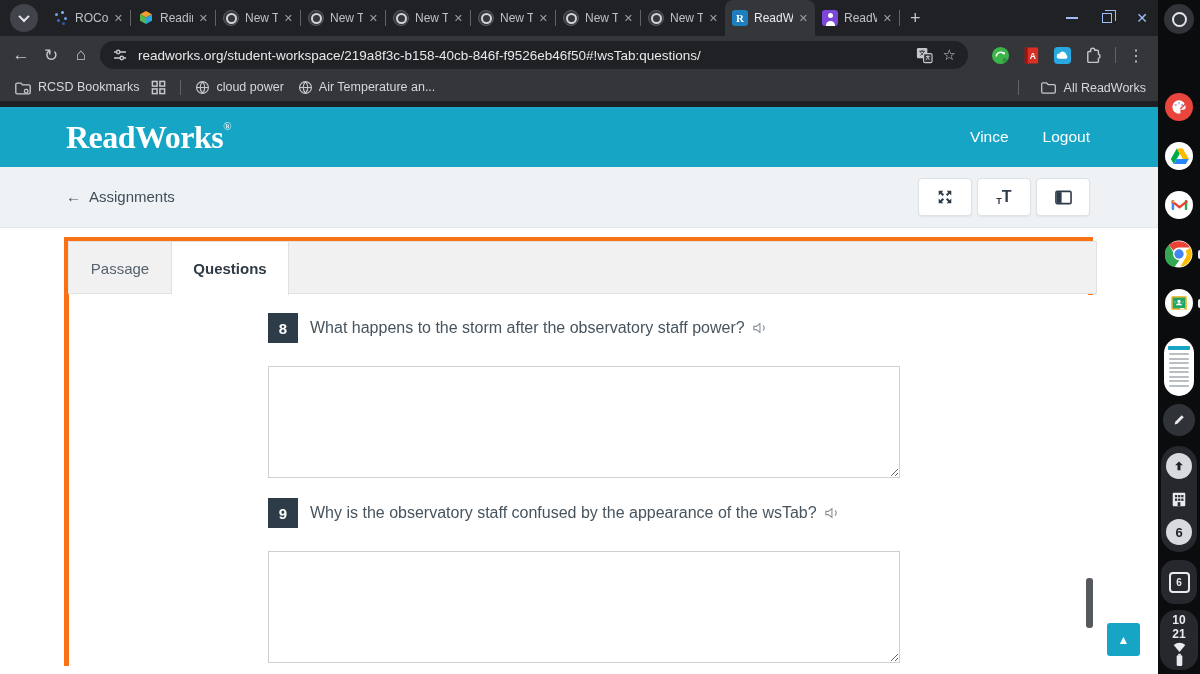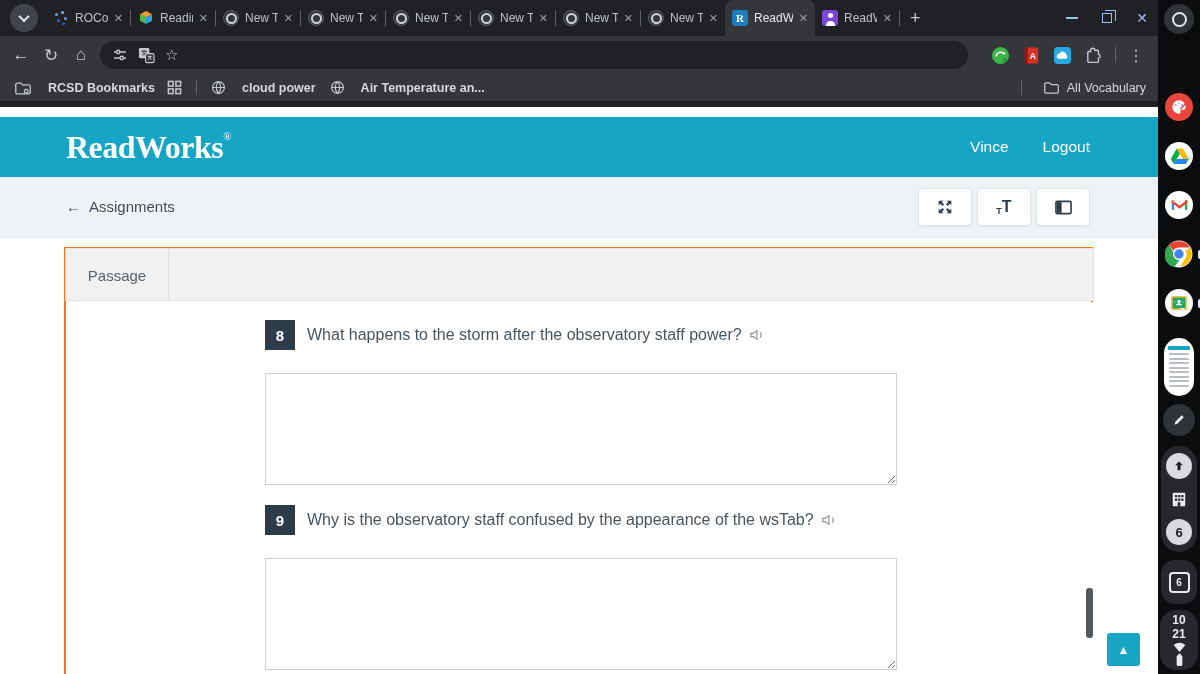--- a/index.html
+++ b/index.html
@@ -40,42 +40,42 @@
   .navic { color:#c3c7cc; font-size:17px; width:30px; text-align:center; flex:none; }
   .omnibox { position:absolute; left:100px; top:5px; width:868px; height:28px; background:#202124; border-radius:14px; display:flex; align-items:center; padding:0 12px; gap:10px; }
   .urltext { flex:1; font-size:13.5px; color:#e6e8ea; white-space:nowrap; overflow:hidden; }
   .extrow { position:absolute; right:0; top:0; height:38px; display:flex; align-items:center; gap:12px; padding-right:14px; }
   .exticon { width:19px; height:19px; flex:none; }
   .toolsep { width:1px; height:16px; background:#5f6368; }
   .dots { color:#c3c7cc; font-size:16px; letter-spacing:0; }
 
   
   .bookbar { position:absolute; left:0; top:74px; width:1158px; height:27px; background:#35363a; display:flex; align-items:center; font-size:12.5px; color:#d4d7db; }
-  .bm { display:flex; align-items:center; gap:16px; margin-left:14px;font-weight:bold; }
+  .bm { display:flex; gap:6px; margin-left:14px; }
   .bmsep { width:1px; height:15px; background:#5f6368; margin-left:14px; }
   .allbm { position:absolute; right:12px; display:flex; align-items:center; gap:7px; }
   .allbm .bmsep2 { width:1px; height:15px; background:#5f6368; margin-right:14px; }
   .darkstrip { position:absolute; left:0; top:101px; width:1158px; height:6px; background:#1e1f22; }
 
   
-  .webview { position:absolute; left:0; top:107px; width:1158px; height:531px; background:#fff;margin-top:10px; }
+  .webview { position:absolute; left:0; top:107px; width:1158px; height:531px; background:#fff; }
   .sitehead { position:absolute; left:0; top:0; width:1158px; height:60px; background:#17a5c6; }
   .brand { position:absolute; left:66px; top:12px; color:#fff; font-family:"Liberation Serif",serif; font-weight:bold; font-size:32px; letter-spacing:-0.5px; }
   .brand sup { font-size:11px; font-weight:normal; vertical-align:18px; }
   .headnav { position:absolute; right:68px; top:0; height:60px; display:flex; align-items:center; gap:34px; }
   .headnav span { color:#fff; font-size:15.5px; }
 
   .assignbar { position:absolute; left:0; top:60px; width:1158px; height:61px; background:#eef2f4; border-bottom:1px solid #e2e7ea; }
   .backlink { position:absolute; left:66px; top:21px; font-size:15px; color:#414e59; display:flex; gap:8px; }
   .viewbtns { position:absolute; right:68px; top:11px; display:flex; gap:5px; }
   .vbtn { width:54px; height:38px; background:#fff; border:1px solid #dde2e5; border-radius:4px; box-shadow:0 1px 2px rgba(0,0,0,.06); display:flex; align-items:center; justify-content:center; color:#2e3c49; }
   .tt-small { font-size:9px; font-weight:bold; align-self:flex-end; margin-bottom:9px; }
   .tt-big { font-size:16px; font-weight:bold; }
 
-  .doccontainer { position:absolute; left:64px; top:130px; width:1029px; height:429px; border:2px solid #f97316; background:#fff; }
+  .doccontainer { position:absolute; left:64px; top:130px; width:1029px; height:429px; border:5px solid #f97316; background:#fff; }
   .doctabs { position:absolute; left:-1px; top:-1px; width:1029px; height:53px; background:#f1f1f2; border:1px solid #e2e2e2; display:flex; }
   .dtab { height:52px; display:flex; align-items:center; justify-content:center; font-size:15px; color:#57636d; border-right:1px solid #e0e0e0; }
   .dtab.t0 { width:103px; }
   .dtab.t1 { width:180px; }
   .dtab.t2 { width:117px; background:#fff; height:53px; font-weight:bold; color:#2f3a44; }
   .qarea { position:absolute; left:0; top:53px; width:1027px; height:375px; background:#fff; }
   .qrow { position:absolute; left:199px; display:flex; align-items:center; gap:12px; }
   .qbadge { width:30px; height:30px; background:#2e3c49; color:#fff; font-size:15px; font-weight:bold; display:flex; align-items:center; justify-content:center; flex:none; }
   .qtext { font-size:16px; color:#47545e; display:flex; align-items:center; gap:7px; }
   .answer { position:absolute; left:199px; width:632px; height:112px; border:1px solid #cfcfcf; resize:both; font-size:14px; padding:6px; font-family:"Liberation Sans",sans-serif; color:#333; outline:none; }
@@ -212,20 +212,21 @@
     <span class="navic">⌂</span>
 
     <div class="omnibox">
       <svg width="16" height="16" viewBox="0 0 16 16">
         <g stroke="#c3c7cc" stroke-width="1.4" fill="none">
           <path d="M2 5h2.5M8 5h6M2 11h6M11.5 11H14"></path>
           <circle cx="6.2" cy="5" r="1.7"></circle>
             <circle cx="9.8" cy="11" r="1.7"></circle>
         </g>
       </svg>
+      <span class="urltext">readworks.org/student-workspace/219a8f3c-b158-40cb-846f-f9526eb46f50#!wsTab:questions/</span>
       <svg width="17" height="17" viewBox="0 0 18 18">
         <rect x="1" y="1" width="11" height="11" rx="1.5" fill="#c3c7cc"></rect>
         <path d="M3.5 4.5h6M6.5 3v1.5M4.5 4.5c.6 2 2.4 3.6 4 4.2M8.5 4.5C7.9 6.5 6 8.2 4.5 8.8" stroke="#35363a" stroke-width="1" fill="none"></path>
         <rect x="8" y="7" width="9" height="9.5" rx="1.5" fill="#35363a" stroke="#c3c7cc" stroke-width="1.2"></rect>
         <path d="M12.5 9v1M10.5 10h4M11 13.5l1.5-3.3L14 13.5" stroke="#c3c7cc" stroke-width="1" fill="none"></path>
       </svg>
       <span style="color:#c3c7cc;font-size:15px">☆</span>
     </div>
 
     <div class="extrow">
@@ -286,21 +287,21 @@
             <path d="M1.7 8h12.6M8 1.7a9.5 9.5 0 0 1 0 12.6M8 1.7a9.5 9.5 0 0 0 0 12.6"></path>
           </g>
       </svg>
       <span>Air Temperature an...</span>
     </div>
     <div class="allbm">
       <div class="bmsep2"></div>
       <svg width="17" height="15" viewBox="0 0 20 17">
         <path d="M2 4.5A1.5 1.5 0 0 1 3.5 3h4.2L9.5 5h7A1.5 1.5 0 0 1 18 6.5v7a1.5 1.5 0 0 1-1.5 1.5h-13A1.5 1.5 0 0 1 2 13.5z" fill="none" stroke="#c3c7cc" stroke-width="1.5"></path>
       </svg>
-      <span>All Vocabulary</span>
+      <span>All ReadWorks</span>
     </div>
   </div>
   <div class="darkstrip"></div>
 
   <div class="webview">
 
     <div class="sitehead">
       <div class="brand"><span>ReadWorks</span><sup>®</sup></div>
       <div class="headnav">
         <span>Vince</span>
@@ -333,20 +334,21 @@
             <rect x="2" y="2.5" width="16" height="13" rx="1.5" fill="none" stroke="#2e3c49" stroke-width="1.7"></rect>
             <rect x="2.8" y="3.3" width="5.2" height="11.4" fill="#2e3c49"></rect>
           </svg>
         </div>
       </div>
     </div>
 
     <div class="doccontainer">
       <div class="doctabs">
         <div class="dtab t0">Passage</div>
+        <div class="dtab t2">Questions</div>
       </div>
 
       <div class="qarea">
         <div class="qrow" style="top:18px">
           <div class="qbadge">8</div>
           <div class="qtext">
             <span>What happens to the storm after the observatory staff power?</span>
             <svg width="15" height="14" viewBox="0 0 17 16">
               <g fill="none" stroke="#8a939b" stroke-width="1.3">
                 <path d="M2 6.2v3.6h3l4 3.2V3L5 6.2z"></path>

